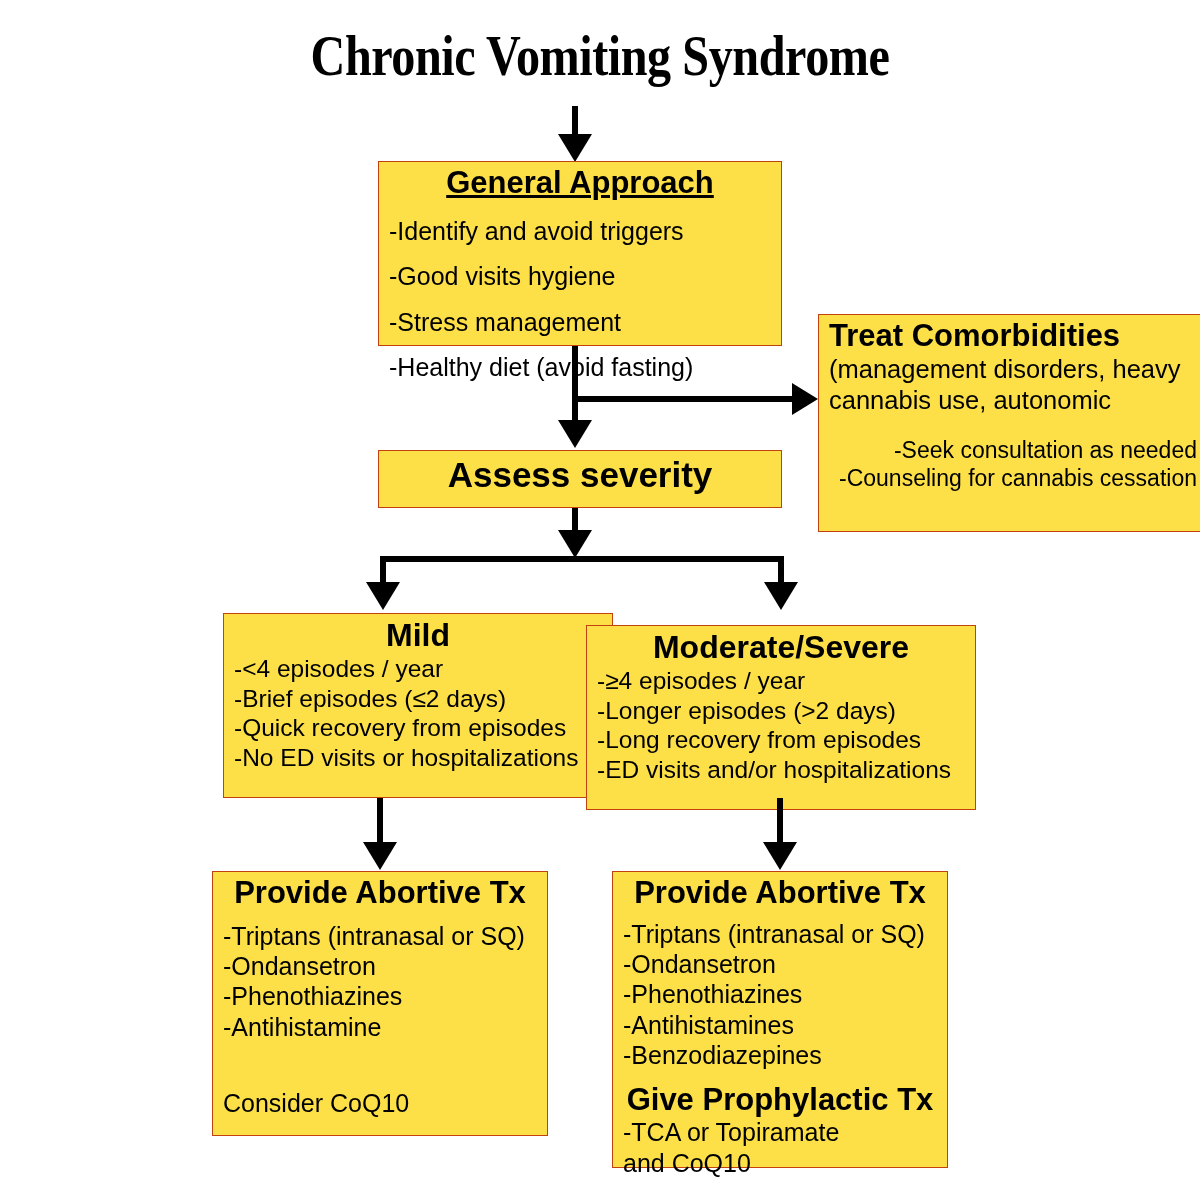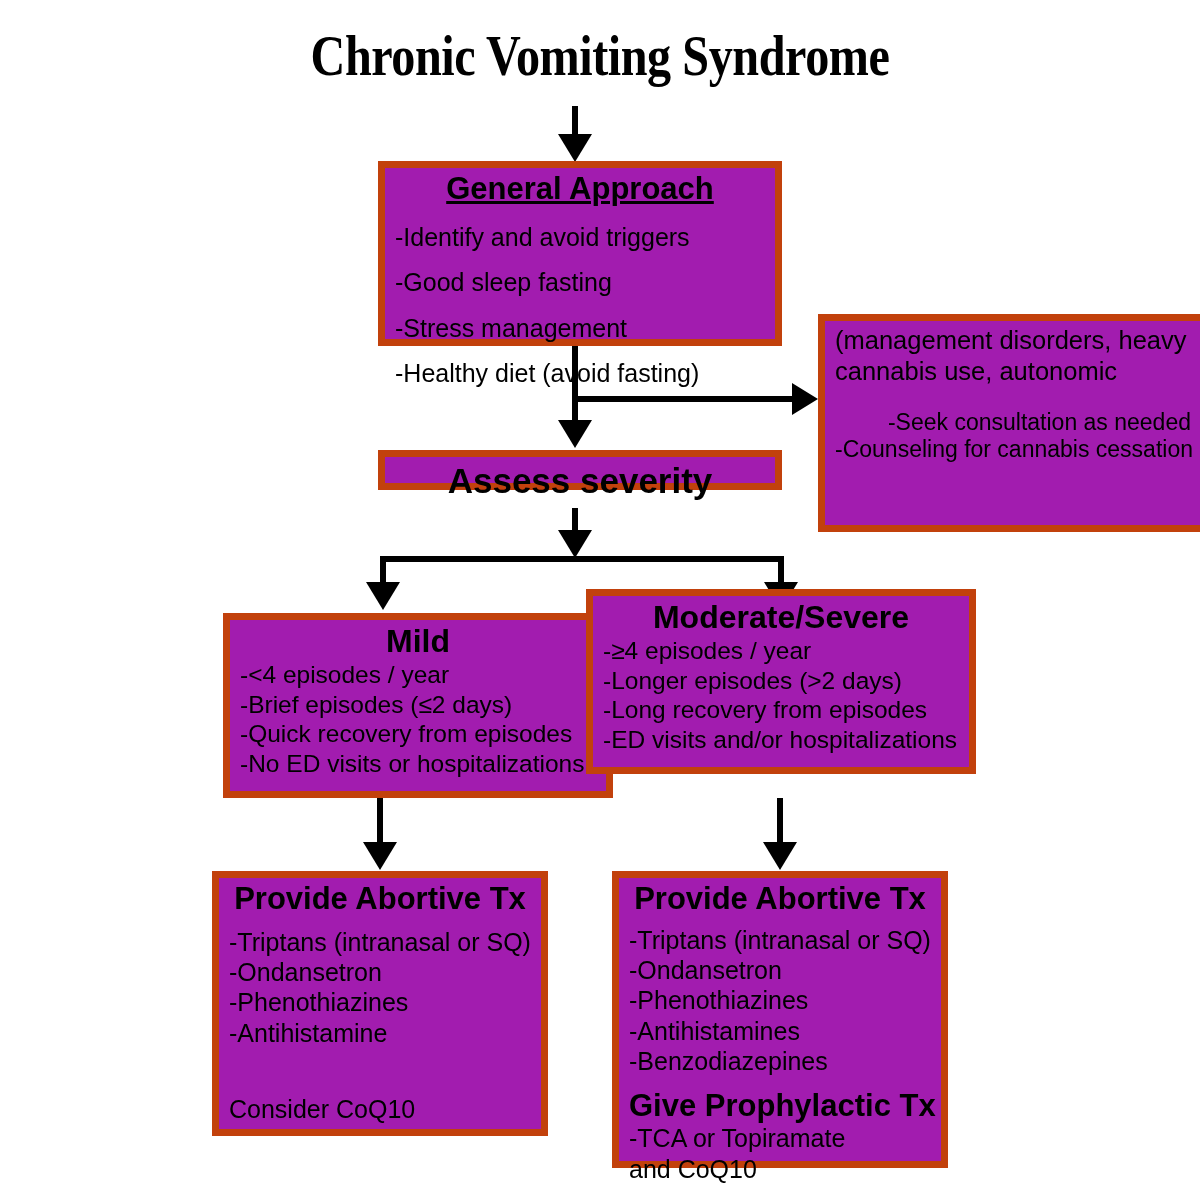--- a/index.html
+++ b/index.html
@@ -32,22 +32,22 @@
     transform: scaleX(0.86);
     transform-origin: center top;
     line-height: 1.1;
     white-space: nowrap;
   }
 
   
   .box {
     position: absolute;
     box-sizing: border-box;
-    border: 7px solid #c2410c;
-    background: #a21caf;
+    border: 1px solid #c2410c;
+    background: #fde047;
   }
   .box-inner {
     padding: 4px 10px 6px 10px;
   }
   .box-head {
     font-weight: bold;
     font-size: 30px;
     line-height: 1.12;
     text-align: center;
     white-space: nowrap;
@@ -120,43 +120,44 @@
 
   <div id="title">Chronic Vomiting Syndrome</div>
 
   <div class="vline" style="left:572px; top:106px; height:38px;"></div>
   <div class="arrow-down" style="left:558px; top:134px;"></div>
 
   <div class="box" id="box-general" style="left:378px; top:161px; width:404px; height:185px;">
     <div class="box-inner">
       <div class="box-head underline">General Approach</div>
       <div class="box-line">-Identify and avoid triggers</div>
-      <div class="box-line">-Good sleep fasting</div>
+      <div class="box-line">-Good visits hygiene</div>
       <div class="box-line">-Stress management</div>
       <div class="box-line">-Healthy diet (avoid fasting)</div>
     </div>
   </div>
 
   <div class="vline" style="left:572px; top:346px; height:78px;"></div>
   <div class="arrow-down" style="left:558px; top:420px;"></div>
 
   <div class="hline" style="left:572px; top:396px; width:224px;"></div>
   <div class="arrow-right" style="left:792px; top:383px;"></div>
 
   <div class="box" id="box-comorbid" style="left:818px; top:314px; width:390px; height:218px;">
     <div class="box-inner">
+      <div class="box-head left">Treat Comorbidities</div>
       <div class="box-line">(management disorders, heavy</div>
       <div class="box-line">cannabis use, autonomic</div>
       <div class="spacer-line"></div>
       <div class="box-line small">-Seek consultation as needed</div>
       <div class="box-line small">-Counseling for cannabis cessation</div>
     </div>
   </div>
 
-  <div class="box" id="box-assess" style="left:378px; top:450px; width:404px; height:40px;">
+  <div class="box" id="box-assess" style="left:378px; top:450px; width:404px; height:58px;">
     <div class="box-inner" style="padding:4px 10px 0 10px;">
       <div class="box-head">Assess severity</div>
     </div>
   </div>
 
   <div class="vline" style="left:572px; top:508px; height:28px;"></div>
   <div class="arrow-down" style="left:558px; top:530px;"></div>
   <div class="hline" style="left:380px; top:556px; width:404px;"></div>
   <div class="vline" style="left:380px; top:556px; height:32px;"></div>
   <div class="arrow-down" style="left:366px; top:582px;"></div>
@@ -166,21 +167,21 @@
   <div class="box" id="box-mild" style="left:183px; top:613px; width:390px; height:185px;margin-left:40px;">
     <div class="box-inner">
       <div class="box-head">Mild</div>
       <div class="box-line">-&lt;4 episodes / year</div>
       <div class="box-line">-Brief episodes (≤2 days)</div>
       <div class="box-line">-Quick recovery from episodes</div>
       <div class="box-line">-No ED visits or hospitalizations</div>
     </div>
   </div>
 
-  <div class="box" id="box-modsev" style="left:586px; top:589px; width:390px; height:185px;">
+  <div class="box" id="box-modsev" style="left:586px; top:625px; width:390px; height:185px;">
     <div class="box-inner">
       <div class="box-head">Moderate/Severe</div>
       <div class="box-line">-≥4 episodes / year</div>
       <div class="box-line">-Longer episodes (&gt;2 days)</div>
       <div class="box-line">-Long recovery from episodes</div>
       <div class="box-line">-ED visits and/or hospitalizations</div>
     </div>
   </div>
 
   <div class="vline" style="left:377px; top:798px; height:48px;"></div>

